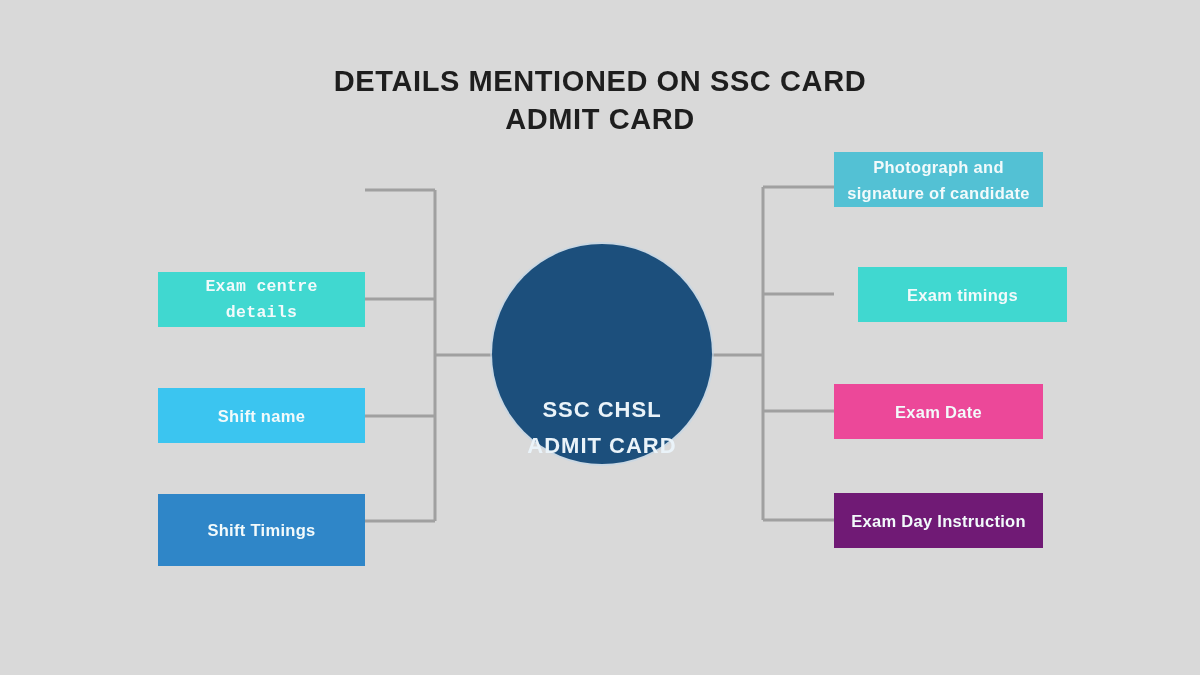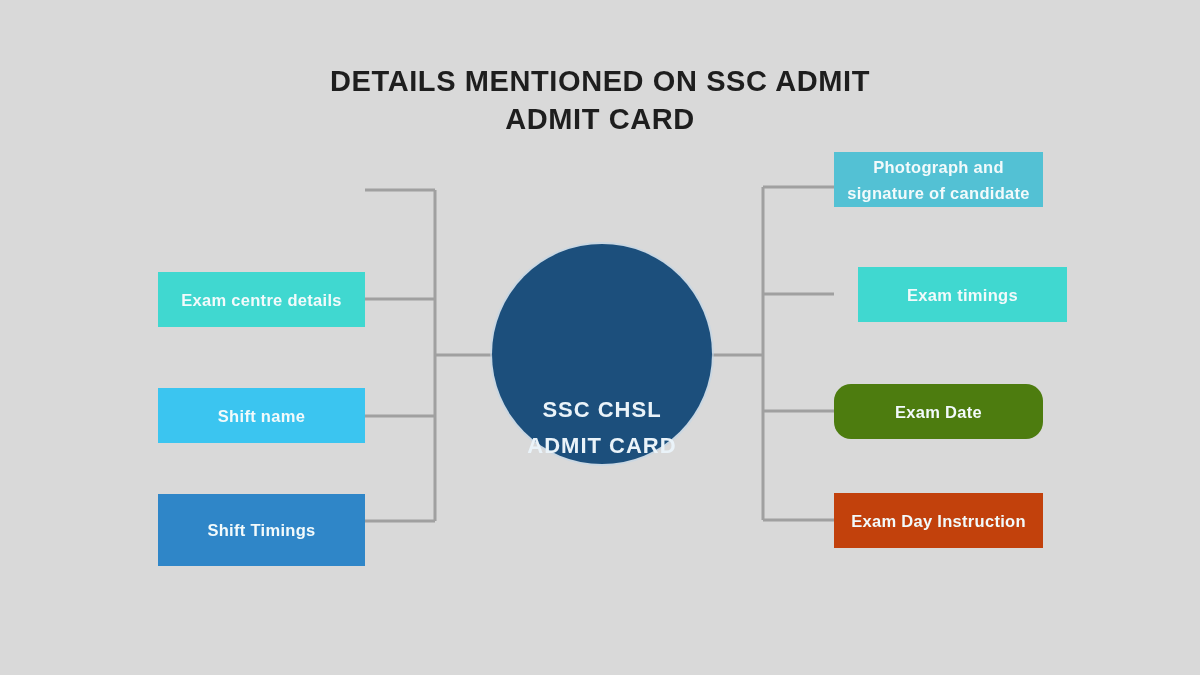--- a/index.html
+++ b/index.html
@@ -44,21 +44,21 @@
     font-size: 16.5px;
     font-weight: 700;
     letter-spacing: 0.3px;
     line-height: 26px;
     padding: 0 10px;
     box-sizing: border-box;
   }
 
   
   .l1 { left: 158px; top: 163px; width: 207px; height: 55px; }
-  .l2 { left: 158px; top: 272px; width: 207px; height: 55px; }
+  .l2 { left: 158px; top: 272px; width: 207px; height: 55px; font-family: Liberation Mono, monospace; }
   .l3 { left: 158px; top: 388px; width: 207px; height: 55px; }
   .l4 { left: 158px; top: 494px; width: 207px; height: 72px; }
 
   
   .r1 { left: 834px; top: 152px; width: 209px; height: 55px; }
   .r2 { left: 834px; top: 267px; width: 209px; height: 55px; }
   .r3 { left: 834px; top: 384px; width: 209px; height: 55px; }
   .r4 { left: 834px; top: 493px; width: 209px; height: 55px; }
 
   .center-circle {
@@ -80,36 +80,36 @@
     text-align: center;
     box-shadow: 0 0 0 2px rgba(190, 214, 233, 0.55);
   }
 </style>
 </head>
 <body>
 
 <div class="stage" style="background: rgb(217, 217, 217);">
 
   <div class="title">
-    <div>DETAILS MENTIONED ON SSC ADMIT</div>
+    <div>DETAILS MENTIONED ON SSC CARD</div>
     <div>ADMIT CARD</div>
   </div>
 
   <svg class="connectors" viewBox="0 0 1200 675" xmlns="http://www.w3.org/2000/svg">
     <path d="M365 190 H435 M365 299 H435 M365 416 H435 M365 521 H435 M435 190 V521 M435 355 H494" fill="none" stroke-width="3" stroke="#A0A0A0"></path>
     <path d="M834 187 H763 M834 294 H763 M834 411 H763 M834 520 H763 M763 187 V520 M763 355 H710" fill="none" stroke-width="3" stroke="#A0A0A0"></path>
   </svg>
 
   <div class="node l2" style="background: rgb(64, 216, 208);">Exam centre details</div>
   <div class="node l3" style="background: rgb(59, 197, 240);">Shift name</div>
   <div class="node l4" style="background: rgb(47, 134, 200);">Shift Timings</div>
 
   <div class="node r1" style="background: rgb(83, 193, 212);">Photograph and signature of candidate</div>
   <div class="node r2" style="background: rgb(64, 216, 208); margin-left: 24px;">Exam timings</div>
-  <div class="node r3" style="background: #4d7c0f; border-radius: 17px;">Exam Date</div>
-  <div class="node r4" style="background: #c2410c; text-align: center;">Exam Day Instruction</div>
+  <div class="node r3" style="background: #ec4899;">Exam Date</div>
+  <div class="node r4" style="background: #701a75; text-align: center;">Exam Day Instruction</div>
 
   <div class="center-circle" style="background: rgb(28, 79, 124); justify-content: flex-end;">
     <div>SSC CHSL</div>
     <div>ADMIT CARD</div>
   </div>
 
 </div>
 
 </body></html>

